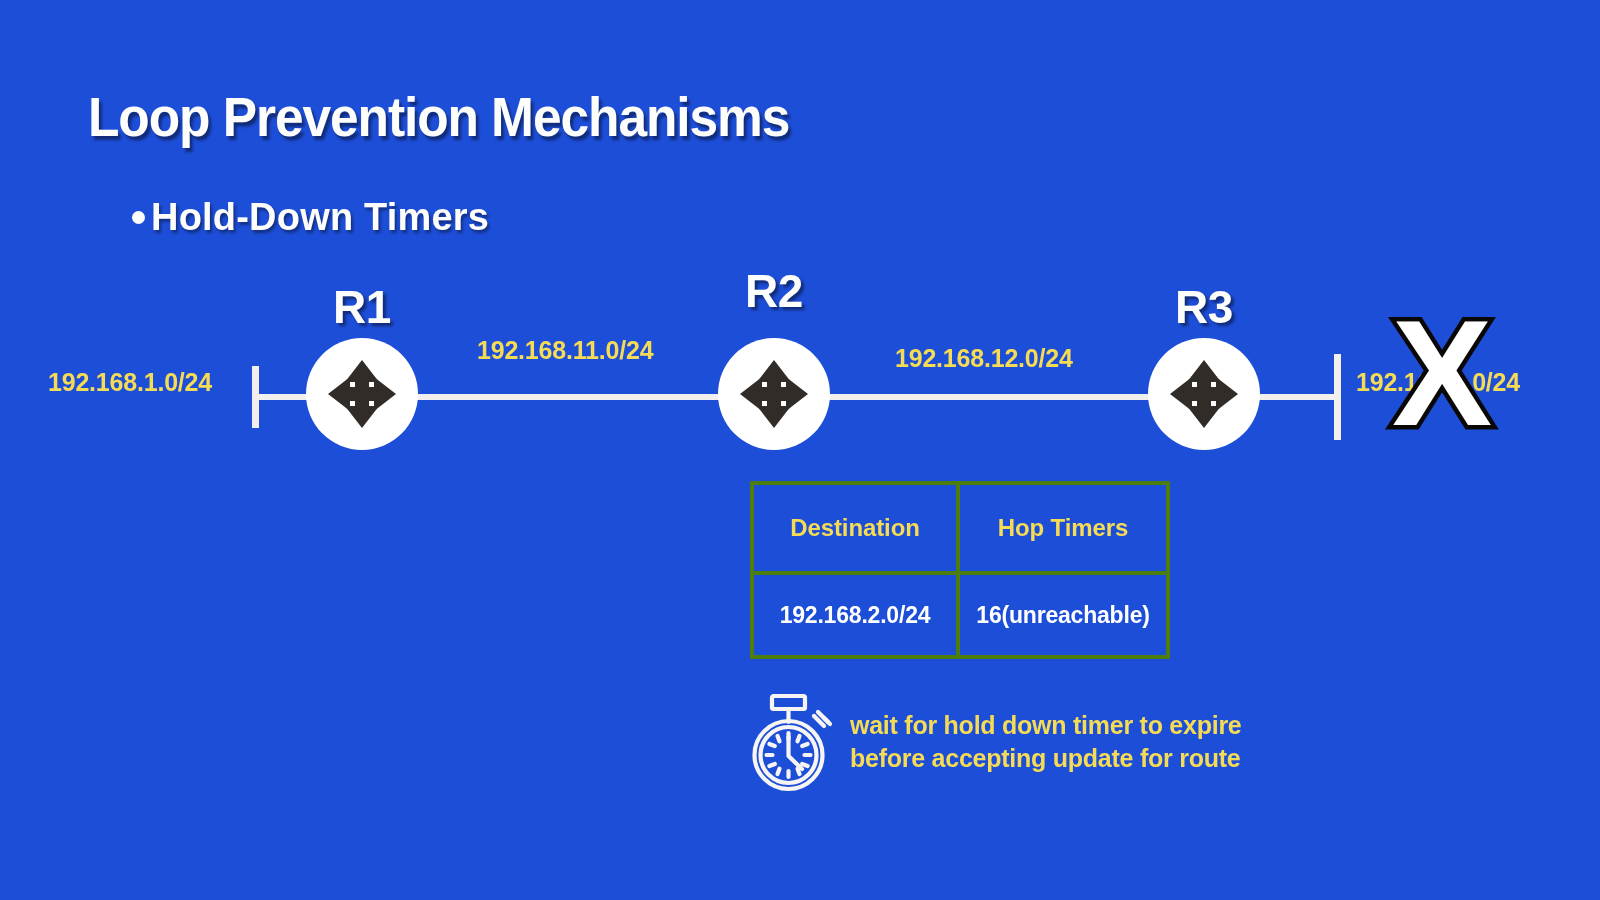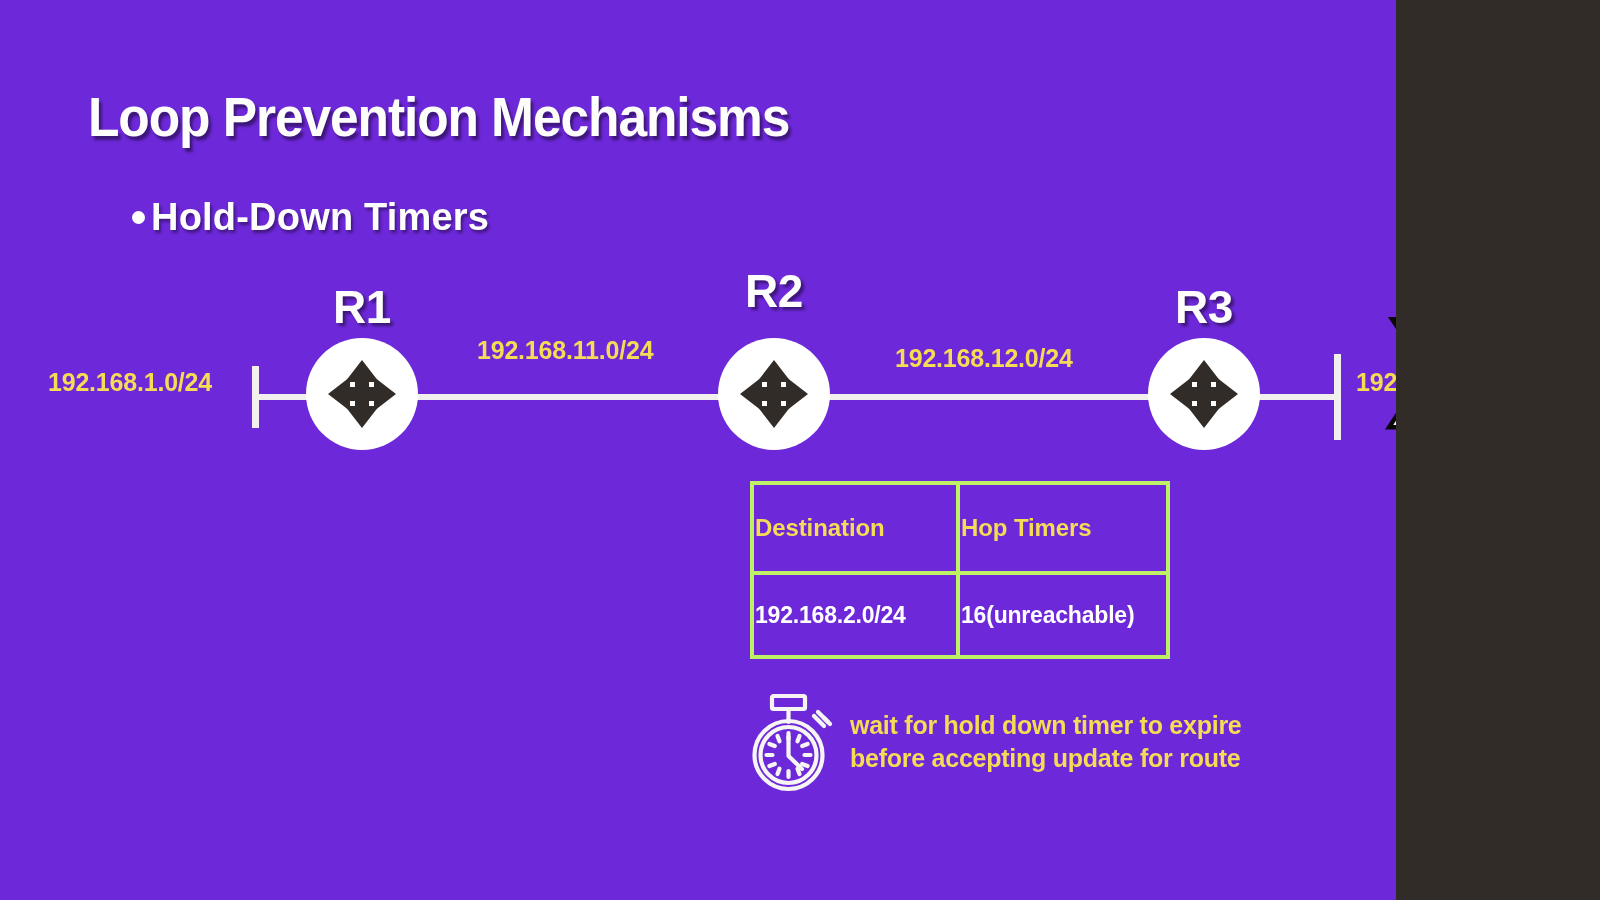--- a/index.html
+++ b/index.html
@@ -6,23 +6,23 @@
   html, body {
     margin: 0;
     padding: 0;
     background: #312c27;
   }
   body {
     font-family: "Liberation Sans", sans-serif;
   }
   #slide {
     position: relative;
-    width: 1396px;
+    width: 1600px;
     height: 900px;
-    background: #6d28d9;
+    background: #1d4ed8;
     overflow: hidden;
   }
 
   
   .slide-title {
     position: absolute;
     left: 88px;
     top: 84px;
     font-size: 56px;
     font-weight: 700;
@@ -122,21 +122,22 @@
   }
 
   
   .rtable {
     position: absolute;
     left: 750px;
     top: 481px;
     border-collapse: collapse;
   }
   .rtable td {
-    border: 4px solid #bef264;
+    border: 4px solid #4d7c0f;
+    text-align: center;
     vertical-align: middle;
   }
   .rtable .hdr {
     height: 84px;
     font-size: 24px;
     font-weight: 700;
     color: #f6db55;
     letter-spacing: -0.1px;
   }
   .rtable .cel {

